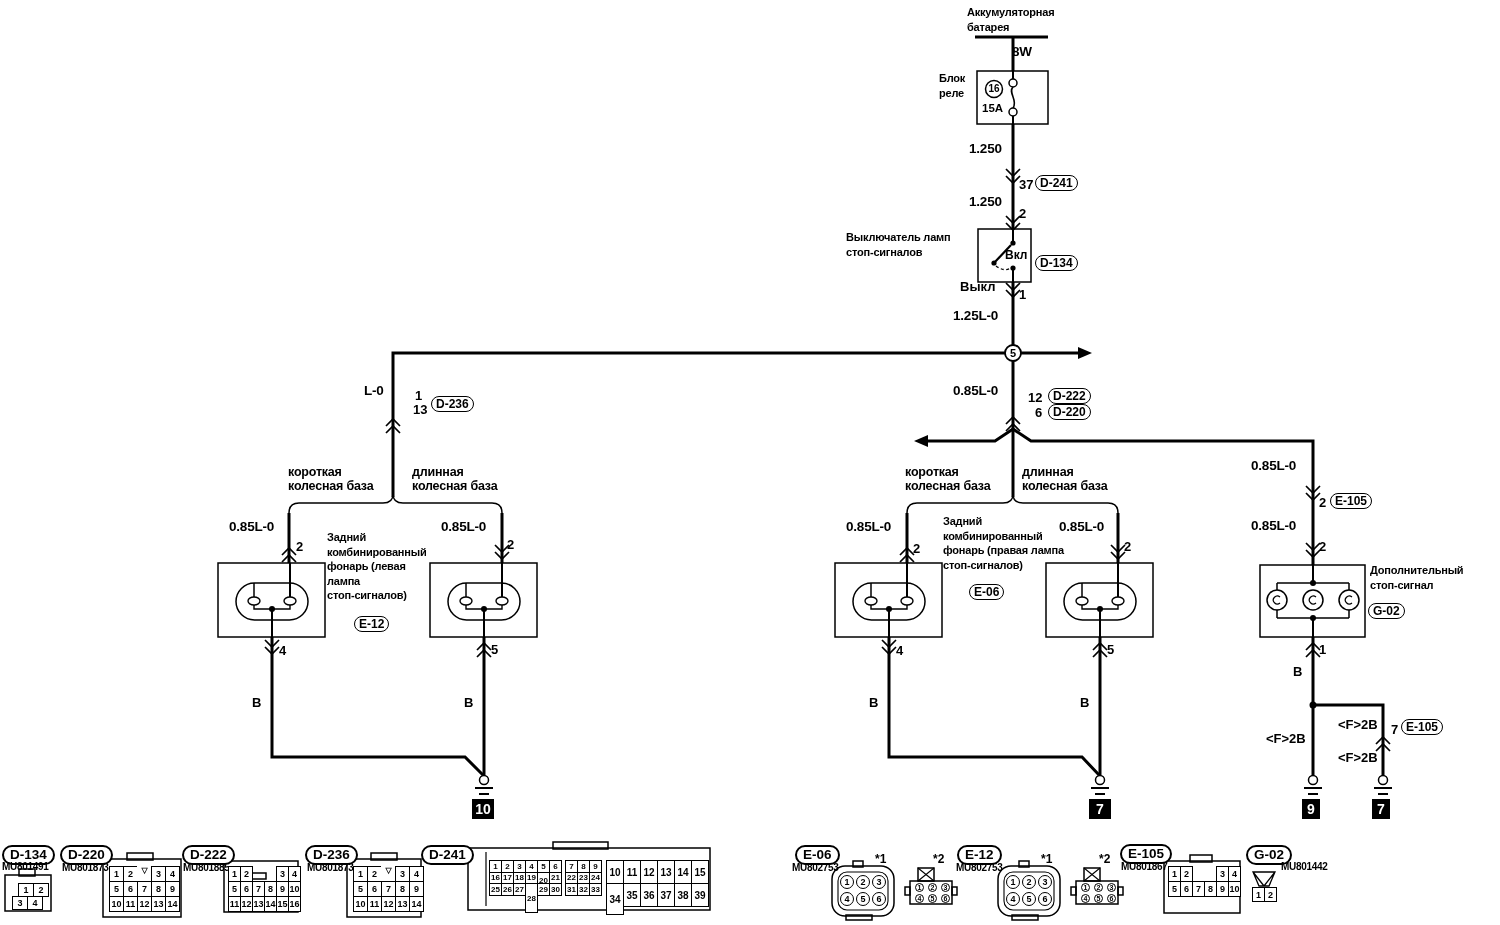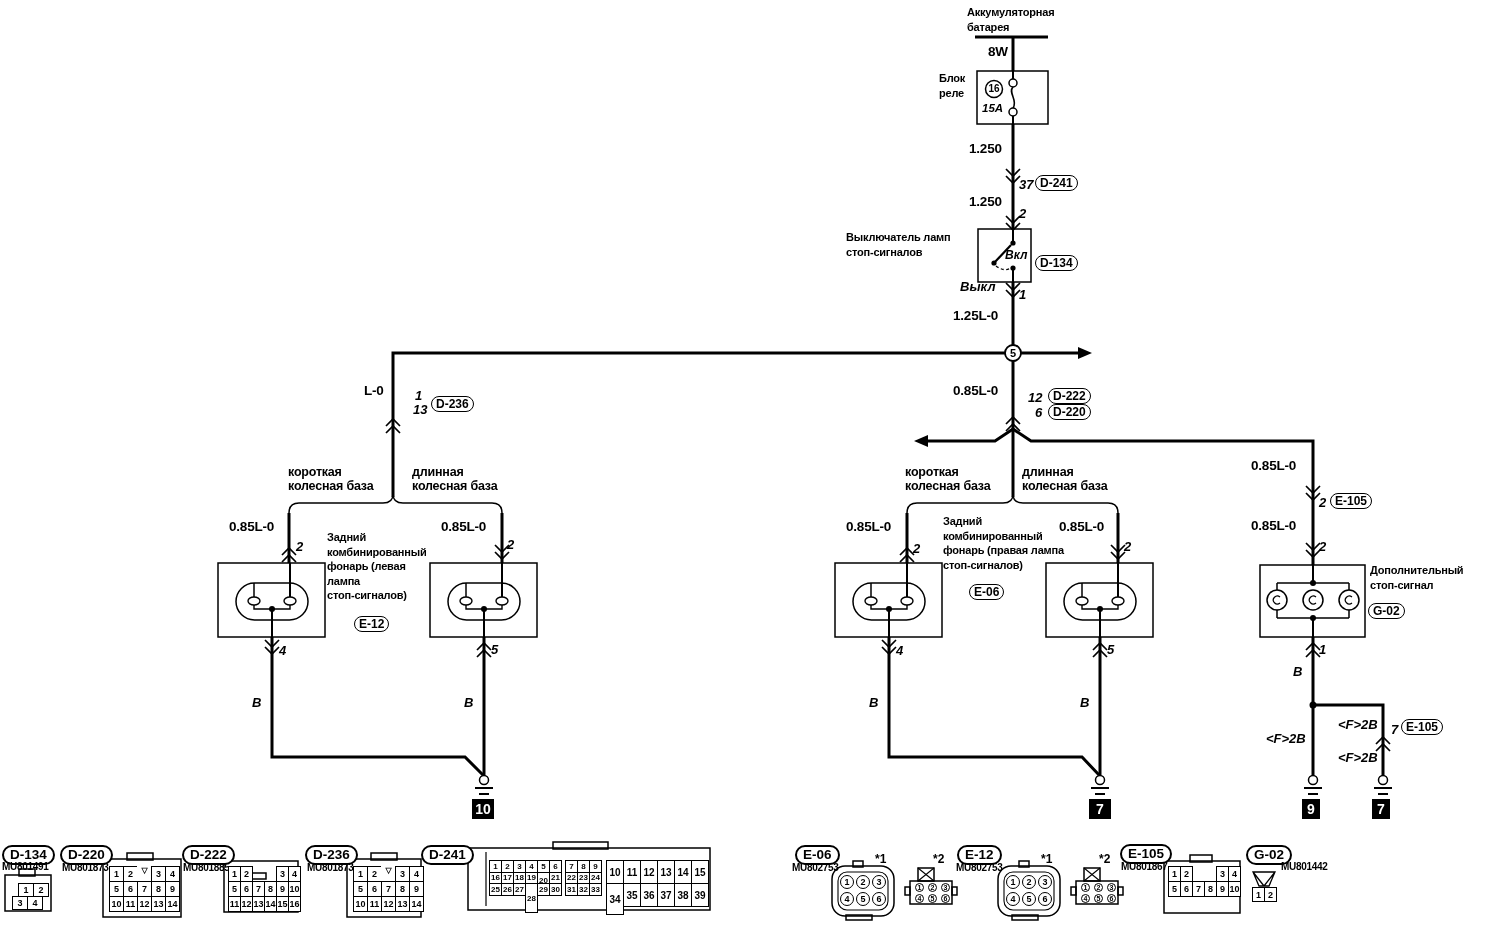--- a/index.html
+++ b/index.html
@@ -1,21 +1,21 @@
 <!DOCTYPE html>
 <html><head>
 <meta charset="utf-8">
 <style>
   html,body{margin:0;padding:0;background:#fff;}
   .stage{position:relative;width:1500px;height:925px;background:#ffffff;overflow:hidden;
          font-family:"Liberation Sans",sans-serif;color:#000;}
   svg.layer{position:absolute;left:0;top:0;}
   .lbl{position:absolute;font-weight:bold;font-size:11px;line-height:14.5px;white-space:pre-line;letter-spacing:-0.2px;}
   .wl{position:absolute;font-weight:bold;font-size:13.5px;letter-spacing:-0.2px;white-space:nowrap;}
-  .pn{position:absolute;font-weight:bold;font-size:13px;white-space:nowrap;font-style:italic;}
+  .pn{position:absolute;font-weight:bold;font-size:13px;white-space:nowrap;}
   .pill{position:absolute;border:1.8px solid #000;border-radius:9px;padding:0 4px;font-weight:bold;
         font-size:12px;line-height:14px;background:#fff;white-space:nowrap;}
   .bpill{position:absolute;border:2px solid #000;border-radius:10px;padding:0 6px;font-weight:bold;
         font-size:13.5px;line-height:16px;background:#fff;white-space:nowrap;}
   .badge{position:absolute;background:#000;color:#fff;font-weight:bold;font-size:14px;width:22px;height:20px;
          display:flex;align-items:center;justify-content:center;}
   .code{position:absolute;font-weight:bold;font-size:10px;letter-spacing:-0.3px;white-space:nowrap;}
   .star{position:absolute;font-weight:bold;font-size:12px;}
   .jnum{position:absolute;font-weight:bold;font-size:11px;width:12px;text-align:center;}
   .pingrid{position:absolute;}
@@ -200,21 +200,21 @@
           <rect x="1118" y="887" width="5" height="8"></rect>
       <rect x="1164" y="861" width="76" height="52"></rect>
           <rect x="1190" y="855" width="22" height="7"></rect>
       <path d="M1253 872 H1275 L1269 886 H1259 Z M1253 872 L1264 886 M1275 872 L1264 886" stroke-width="1.3"></path>
     </g>
   </g>
 </svg>
 
 <div class="lbl" style="left:967px;top:5px">Аккумуляторная
 батарея</div>
-<div class="wl" style="left:988px;top:44px">8W</div>
+<div class="wl" style="left:1012px;top:44px">8W</div>
 <div class="lbl" style="left:939px;top:71px">Блок
 реле</div>
 <div class="jnum" style="left:986px;top:83px;font-size:10px;width:16px">16</div>
 <div class="pn" style="left:982px;top:102px;font-size:11.5px">15A</div>
 <div class="wl" style="left:969px;top:141px">1.250</div>
 <div class="pn" style="left:1019px;top:177px">37</div>
 <div class="pill" style="left:1035px;top:175px">D-241</div>
 <div class="wl" style="left:969px;top:194px">1.250</div>
 <div class="pn" style="left:1019px;top:206px">2</div>
 <div class="lbl" style="left:846px;top:230px">Выключатель ламп

